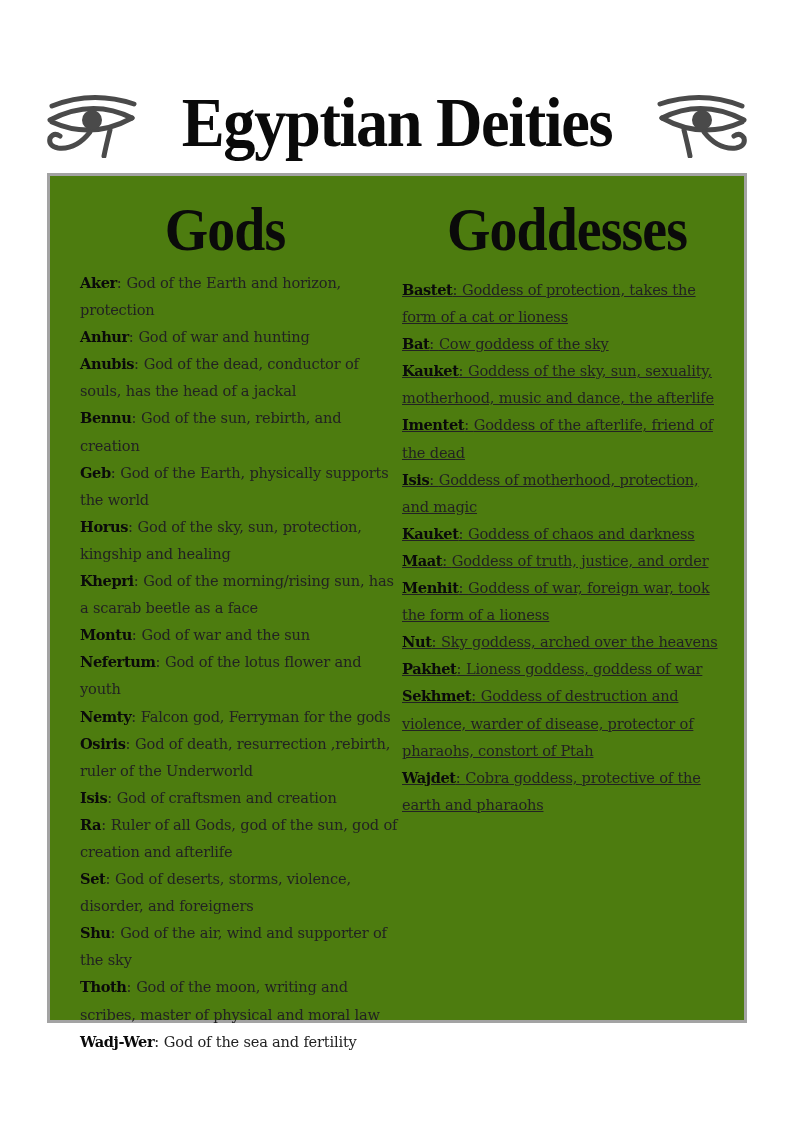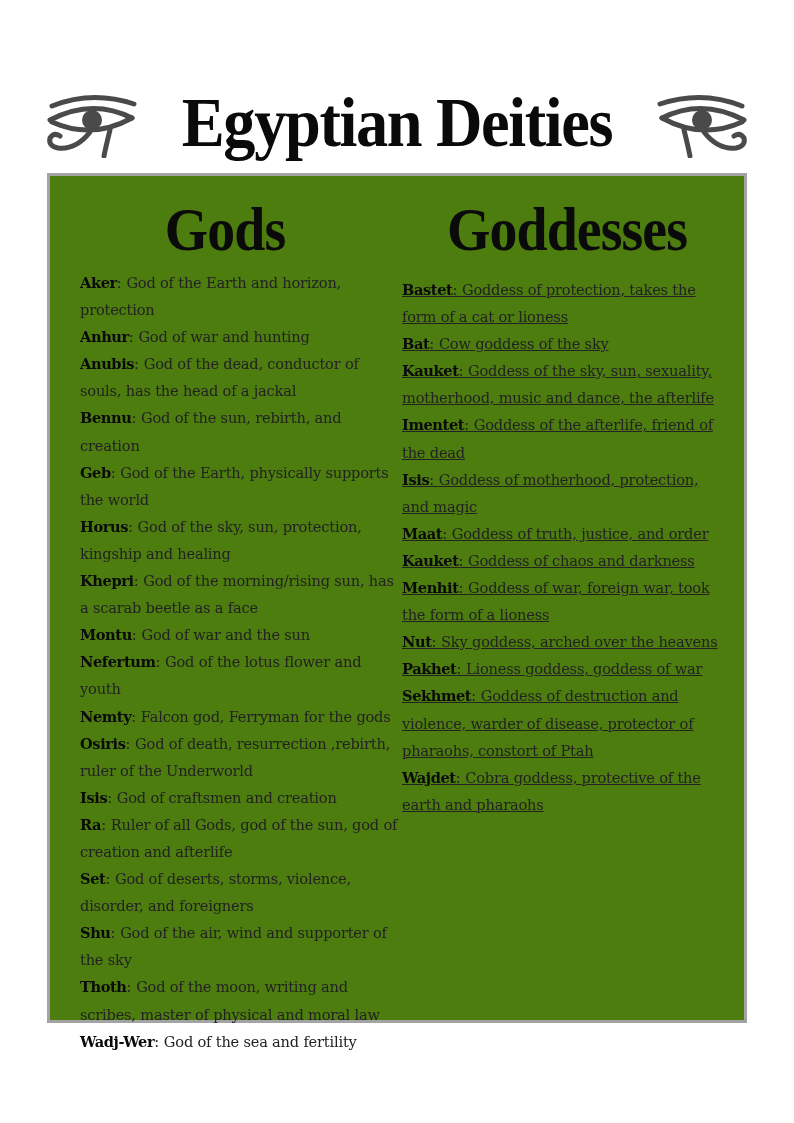--- a/index.html
+++ b/index.html
@@ -74,22 +74,22 @@
       </ul>
   </div>
   <div class="col goddesses">
     <div class="col-head">Goddesses</div>
     <ul class="list">
         <li><span class="name">Bastet</span><span class="sep">: </span><span class="desc">Goddess of protection, takes the form of a cat or lioness</span></li>
         <li><span class="name">Bat</span><span class="sep">: </span><span class="desc">Cow goddess of the sky</span></li>
         <li><span class="name">Kauket</span><span class="sep">: </span><span class="desc">Goddess of the sky, sun, sexuality, motherhood, music and dance, the afterlife</span></li>
         <li><span class="name">Imentet</span><span class="sep">: </span><span class="desc">Goddess of the afterlife, friend of the dead</span></li>
         <li><span class="name">Isis</span><span class="sep">: </span><span class="desc">Goddess of motherhood, protection, and magic</span></li>
+        <li><span class="name">Kauket</span><span class="sep">: </span><span class="desc">Goddess of chaos and darkness</span></li>
         <li><span class="name">Maat</span><span class="sep">: </span><span class="desc">Goddess of truth, justice, and order</span></li>
-        <li><span class="name">Kauket</span><span class="sep">: </span><span class="desc">Goddess of chaos and darkness</span></li>
         <li><span class="name">Menhit</span><span class="sep">: </span><span class="desc">Goddess of war, foreign war, took the form of a lioness</span></li>
         <li><span class="name">Nut</span><span class="sep">: </span><span class="desc">Sky goddess, arched over the heavens</span></li>
         <li><span class="name">Pakhet</span><span class="sep">: </span><span class="desc">Lioness goddess, goddess of war</span></li>
         <li><span class="name">Sekhmet</span><span class="sep">: </span><span class="desc">Goddess of destruction and violence, warder of disease, protector of pharaohs, constort of Ptah</span></li>
         <li><span class="name">Wajdet</span><span class="sep">: </span><span class="desc">Cobra goddess, protective of the earth and pharaohs</span></li>
       </ul>
   </div>
 </div>
 
 </body></html>

